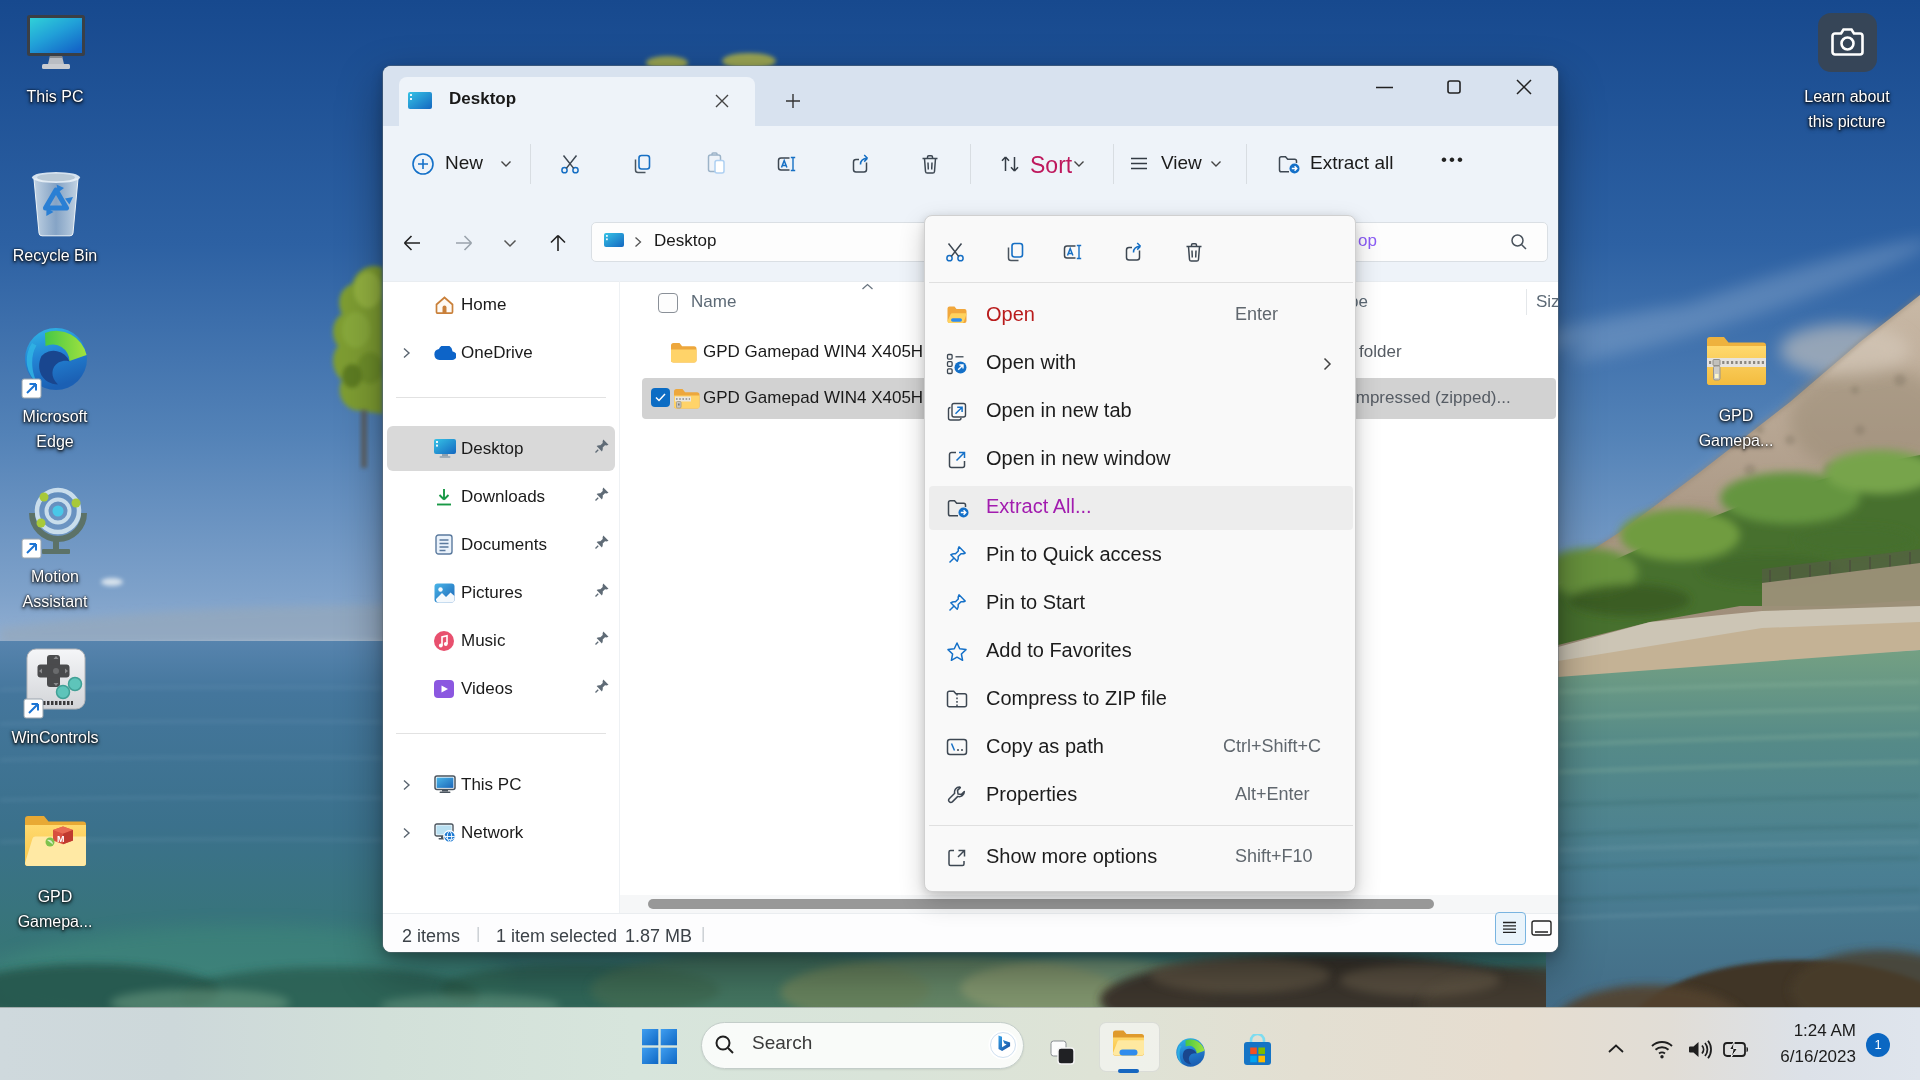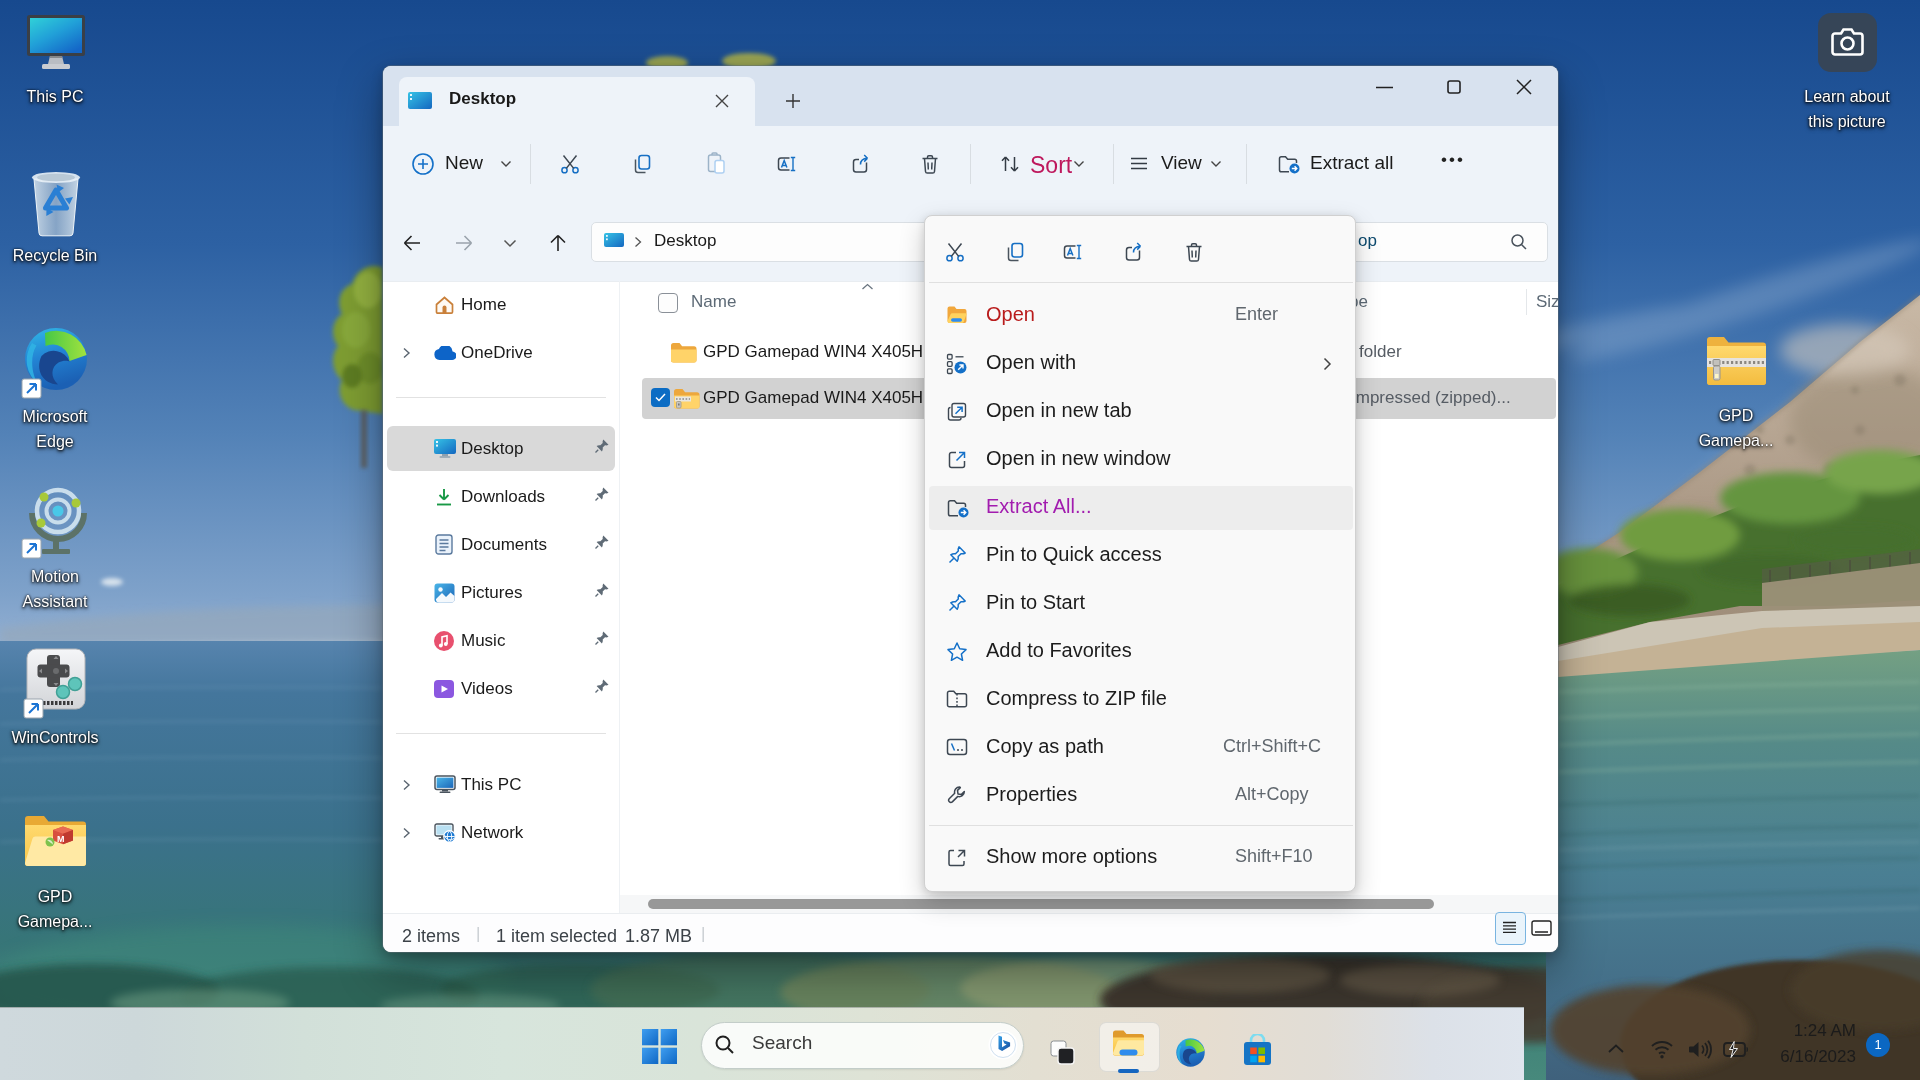--- a/index.html
+++ b/index.html
@@ -267,21 +267,21 @@
  <svg class="ab" style="left:221px;top:167px" width="20" height="17" viewBox="0 0 20 17">
         <rect x="0" y="0" width="20" height="14" rx="2" fill="url(#scr)"></rect>
         <rect x="2" y="2" width="1.8" height="1.8" fill="#fff" opacity=".9"></rect>
         <rect x="2" y="5.4" width="1.8" height="1.8" fill="#fff" opacity=".9"></rect>
       </svg>
  <svg class="ab" style="left:251px;top:170px" width="8" height="12" viewBox="0 0 8 12" fill="none">
         <path d="M1.5 1.5 L6.5 6 L1.5 10.5" stroke="#555" stroke-width="1.3"></path>
       </svg>
  <div class="ab" style="left:271px;top:165px;font-size:17px;color:#191919">Desktop</div>
  <div class="ab" style="left:939px;top:156px;width:224px;height:38px;background:#fdfdfd;border:1px solid #dadfe4;border-radius:5px"></div>
- <div class="ab" style="left:975px;top:165px;font-size:17px;color:#0c4a6e">op</div>
+ <div class="ab" style="left:975px;top:165px;font-size:17px;color:#8b5cf6">op</div>
  <svg class="ab" style="left:1127px;top:167px" width="18" height="18" viewBox="0 0 18 18" fill="none">
         <circle cx="7.5" cy="7.5" r="5.5" stroke="#49525c" stroke-width="1.5"></circle>
         <path d="M11.7 11.7 L16 16" stroke="#49525c" stroke-width="1.5"></path>
       </svg>
  <div class="ab" style="left:236px;top:215px;width:1px;height:632px;background:#eef1f4"></div>
  <svg class="ab" style="left:51px;top:229px" width="21" height="20" viewBox="0 0 21 20">
         <path d="M2.5 9.5 L10.5 2.5 L18.5 9.5 V17 a1.2 1.2 0 0 1 -1.2 1.2 H3.7 A1.2 1.2 0 0 1 2.5 17 Z" fill="#fefaf4" stroke="#c9803a" stroke-width="1.7"></path>
         <path d="M8.5 18 V12.5 a2 2 0 0 1 4 0 V18" fill="#c9803a"></path>
       </svg>
  <div class="ab" style="left:78px;top:229px;font-size:17px">Home</div>
@@ -509,31 +509,31 @@
         <path d="M5.5 6.5 L8.5 13.5" stroke="#166fc4" stroke-width="1.5"></path>
         <circle cx="12" cy="13" r="1" fill="#3d4752"></circle>
         <circle cx="16" cy="13" r="1" fill="#3d4752"></circle>
       </svg>
  <div class="ab" style="left:61px;top:519px;font-size:20px;color:#1c1c1c">Copy as path</div>
  <div class="ab" style="left:298px;top:520px;font-size:18px;color:#60676e">Ctrl+Shift+C</div>
  <svg class="ab" style="left:22px;top:569px" width="20" height="20" viewBox="0 0 20 20" fill="none">
         <path d="M12.5 2 a5 5 0 0 0 -4.8 6.3 L2.2 13.8 a2.2 2.2 0 0 0 3.1 3.1 L10.8 11.4 A5 5 0 0 0 17.3 6.6 L14.5 9.4 L11 8.9 L10.5 5.4 L13.3 2.6 A5 5 0 0 0 12.5 2 Z" stroke="#3d4752" stroke-width="1.5" stroke-linejoin="round"></path>
       </svg>
  <div class="ab" style="left:61px;top:567px;font-size:20px;color:#1c1c1c">Properties</div>
- <div class="ab" style="left:310px;top:568px;font-size:18px;color:#60676e">Alt+Copy</div>
+ <div class="ab" style="left:310px;top:568px;font-size:18px;color:#60676e">Alt+Enter</div>
  <div class="ab" style="left:4px;top:609px;width:424px;height:1px;background:#e0e0e0"></div>
  <svg class="ab" style="left:21px;top:631px" width="22" height="22" viewBox="0 0 22 22" fill="none">
         <path d="M8 3.5 H4.5 a1.5 1.5 0 0 0 -1.5 1.5 v12 a1.5 1.5 0 0 0 1.5 1.5 h12 a1.5 1.5 0 0 0 1.5 -1.5 V14" stroke="#3d4752" stroke-width="1.5"></path>
         <path d="M12.5 3.5 H18.5 V9.5 M18.2 3.8 L12 10" stroke="#3d4752" stroke-width="1.5"></path>
       </svg>
  <div class="ab" style="left:61px;top:629px;font-size:20px;color:#1c1c1c">Show more options</div>
  <div class="ab" style="left:310px;top:630px;font-size:18px;color:#60676e">Shift+F10</div>
 </div>
 
-<div id="tb" class="ab" style="left:0;top:1007px;width:1524px;height:73px;background:linear-gradient(90deg,#cfd9dd 0%,#cdd8da 9%,#d2e0d9 20%,#d7e5dc 33%,#d9e4d9 46%,#dee3d6 57%,#e3dfd2 68%,#e6ddd0 79%,#e1ddd6 87%,#dce1e8 94%,#dfe5ed 100%);border-top:1px solid rgba(96,106,100,.4)">
+<div id="tb" class="ab" style="left:0;top:1007px;width:1920px;height:73px;background:linear-gradient(90deg,#cfd9dd 0%,#cdd8da 9%,#d2e0d9 20%,#d7e5dc 33%,#d9e4d9 46%,#dee3d6 57%,#e3dfd2 68%,#e6ddd0 79%,#e1ddd6 87%,#dce1e8 94%,#dfe5ed 100%);border-top:1px solid rgba(96,106,100,.4)">
  <svg class="ab" style="left:642px;top:21px" width="35" height="35" viewBox="0 0 35 35">
         <defs>
           <linearGradient id="wl" x1="0" y1="0" x2="1" y2="1">
             <stop offset="0" stop-color="#3f9ef0"></stop>
             <stop offset="1" stop-color="#0e67c4"></stop>
           </linearGradient>
         </defs>
         <rect x="0" y="0" width="16.3" height="16.3" fill="url(#wl)"></rect>
         <rect x="18.7" y="0" width="16.3" height="16.3" fill="url(#wl)"></rect>
         <rect x="0" y="18.7" width="16.3" height="16.3" fill="url(#wl)"></rect>

